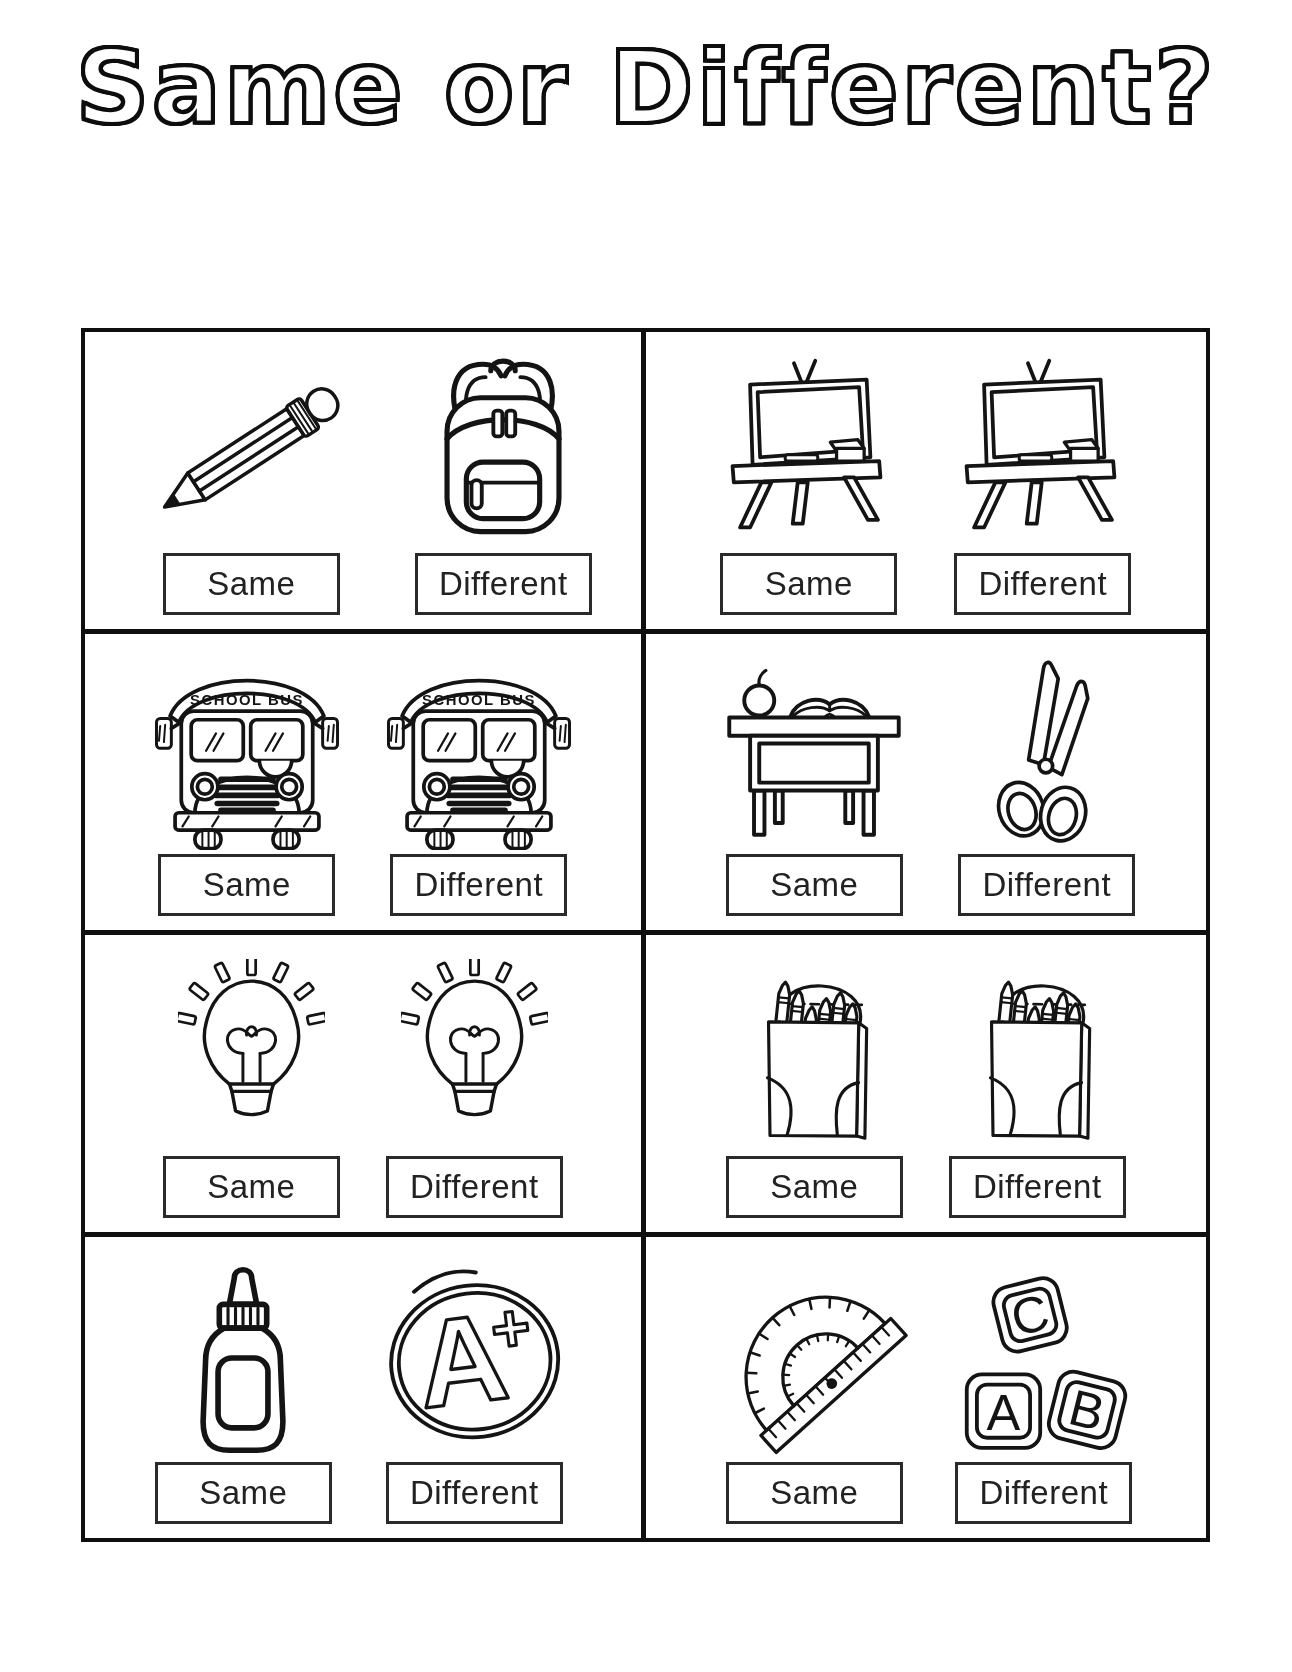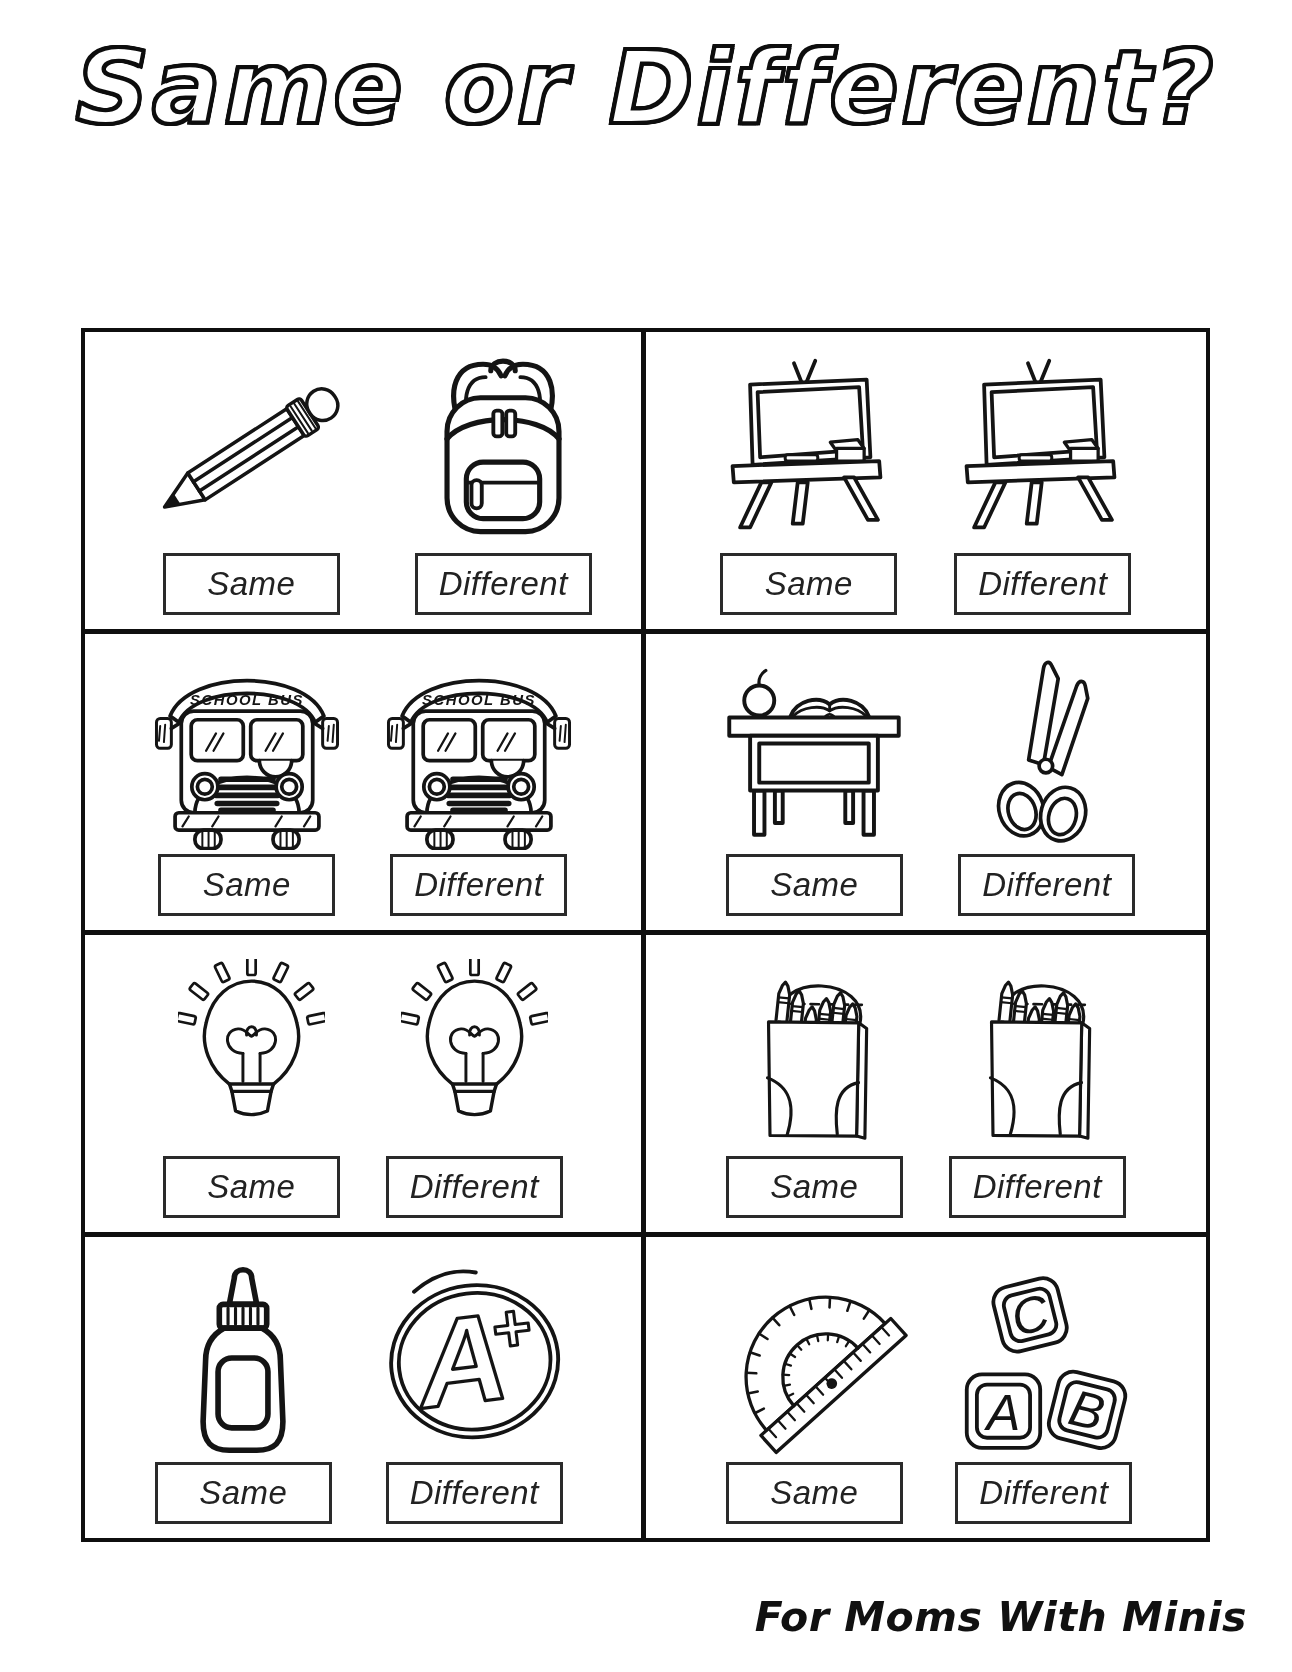--- a/index.html
+++ b/index.html
@@ -1,17 +1,17 @@
 <!DOCTYPE html>
 <html><head>
 <meta charset="utf-8">
 <style>
   html,body{margin:0;padding:0;background:#ffffff;}
   .sheet{position:relative;width:1292px;height:1672px;background:#fff;overflow:hidden;
-         font-family:"Liberation Sans",sans-serif;color:#141414;font-style:italic;}
+         font-family:"Liberation Sans",sans-serif;color:#141414;}
   .title{position:absolute;top:28px;left:0;width:100%;text-align:center;
          font-family:"DejaVu Sans",sans-serif;font-weight:700;font-size:102px;
          letter-spacing:3px;color:#ffffff;-webkit-text-stroke:4px #0d0d0d;
          text-shadow:2px 0 #0d0d0d,-2px 0 #0d0d0d,0 2px #0d0d0d,0 -2px #0d0d0d,
                      2px 2px #0d0d0d,-2px -2px #0d0d0d,2px -2px #0d0d0d,-2px 2px #0d0d0d;}
   .subtitle{position:absolute;top:228px;left:0;width:100%;text-align:center;
             font-size:35px;letter-spacing:.5px;color:#1c1c1c;}
   .grid{position:absolute;left:81px;top:328px;width:1129px;height:1214px;
         border:4px solid #0f0f0f;box-sizing:border-box;background:#fff;
         display:grid;grid-template-columns:1fr 1fr;grid-template-rows:repeat(4,1fr);}
@@ -409,14 +409,13 @@
             </svg>
         </div>
         <div class="answer-box">
           <span>Different</span>
         </div>
       </div>
     </div>
 
   </div>
 
-  <div class="footer">For Moms With Minis</div>
 </div>
 
 </body></html>

